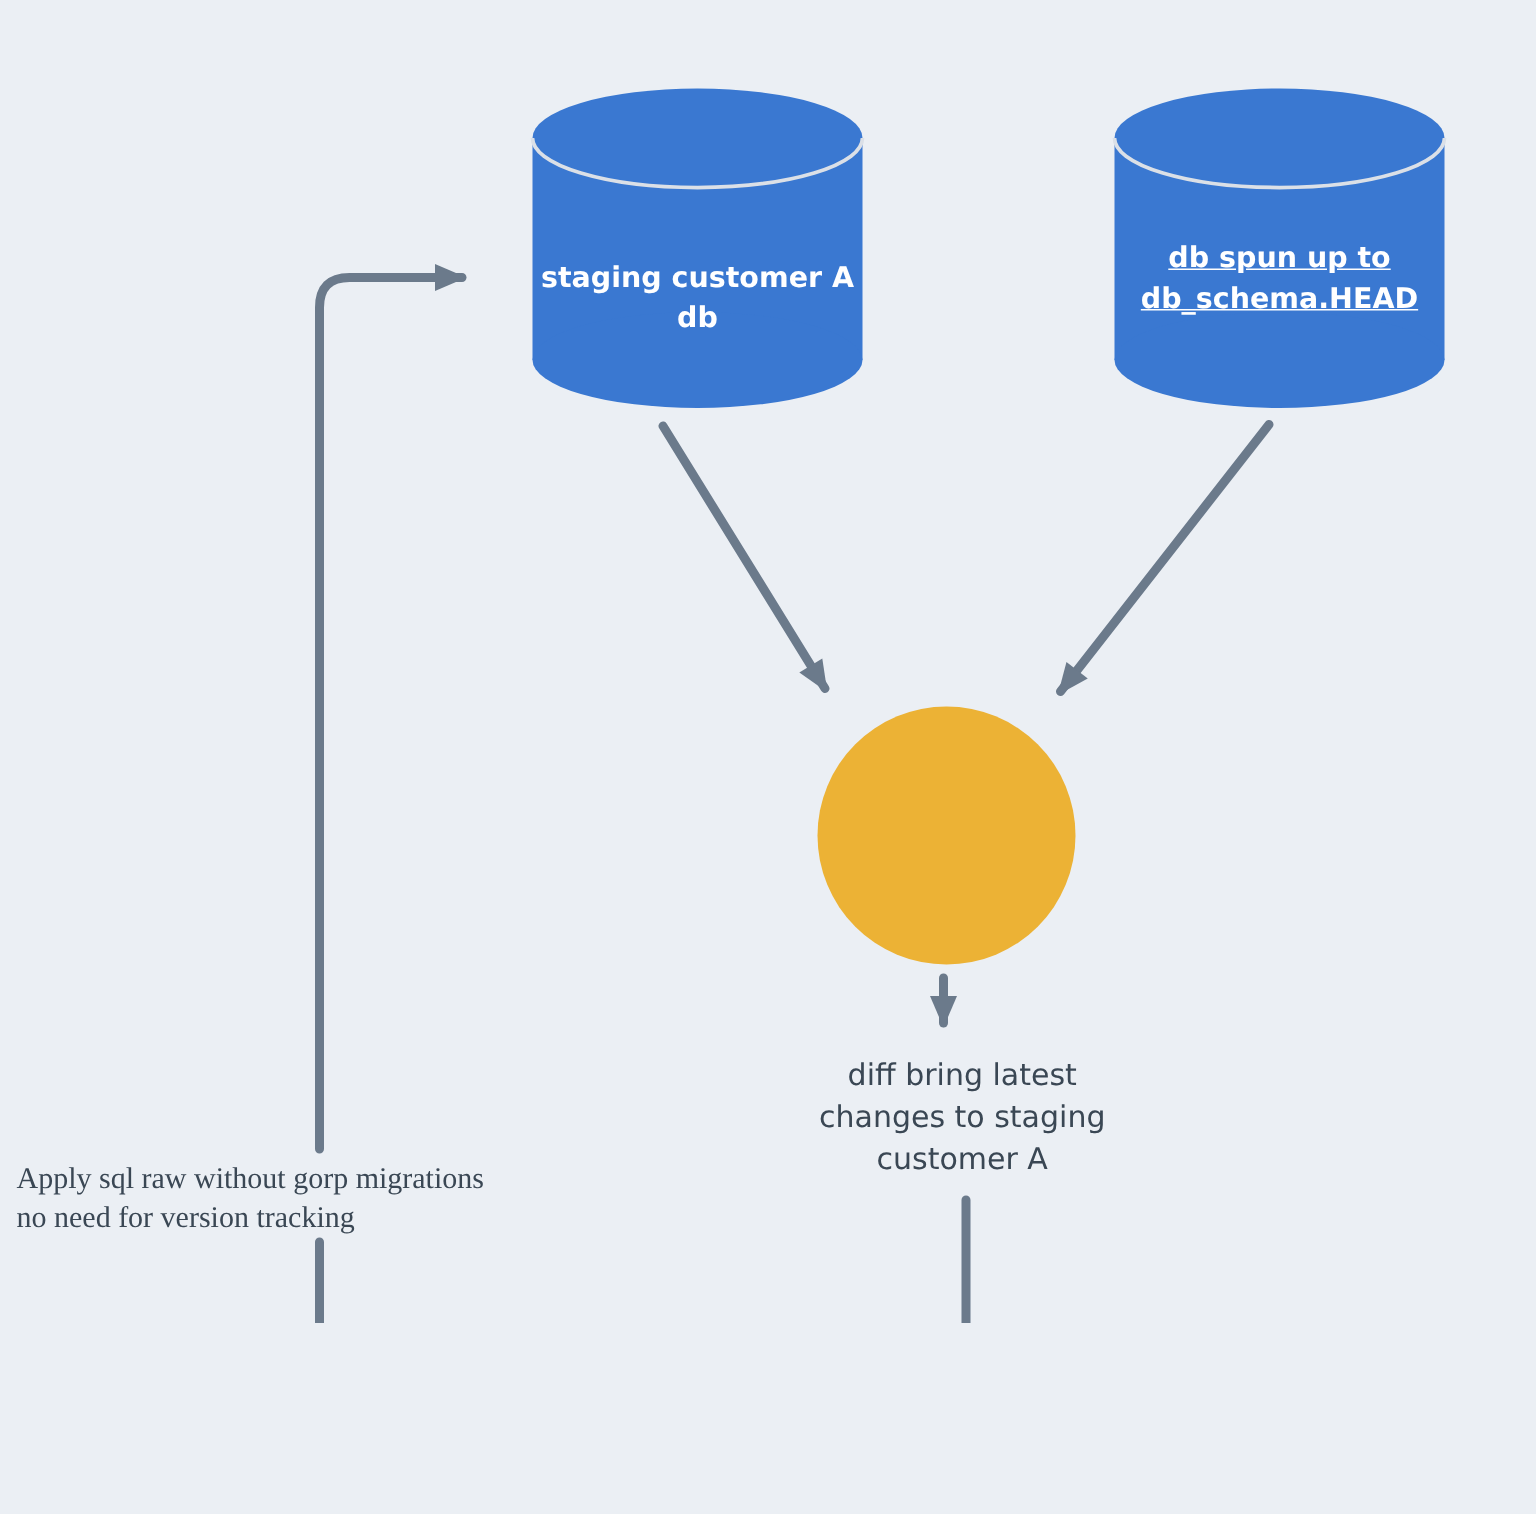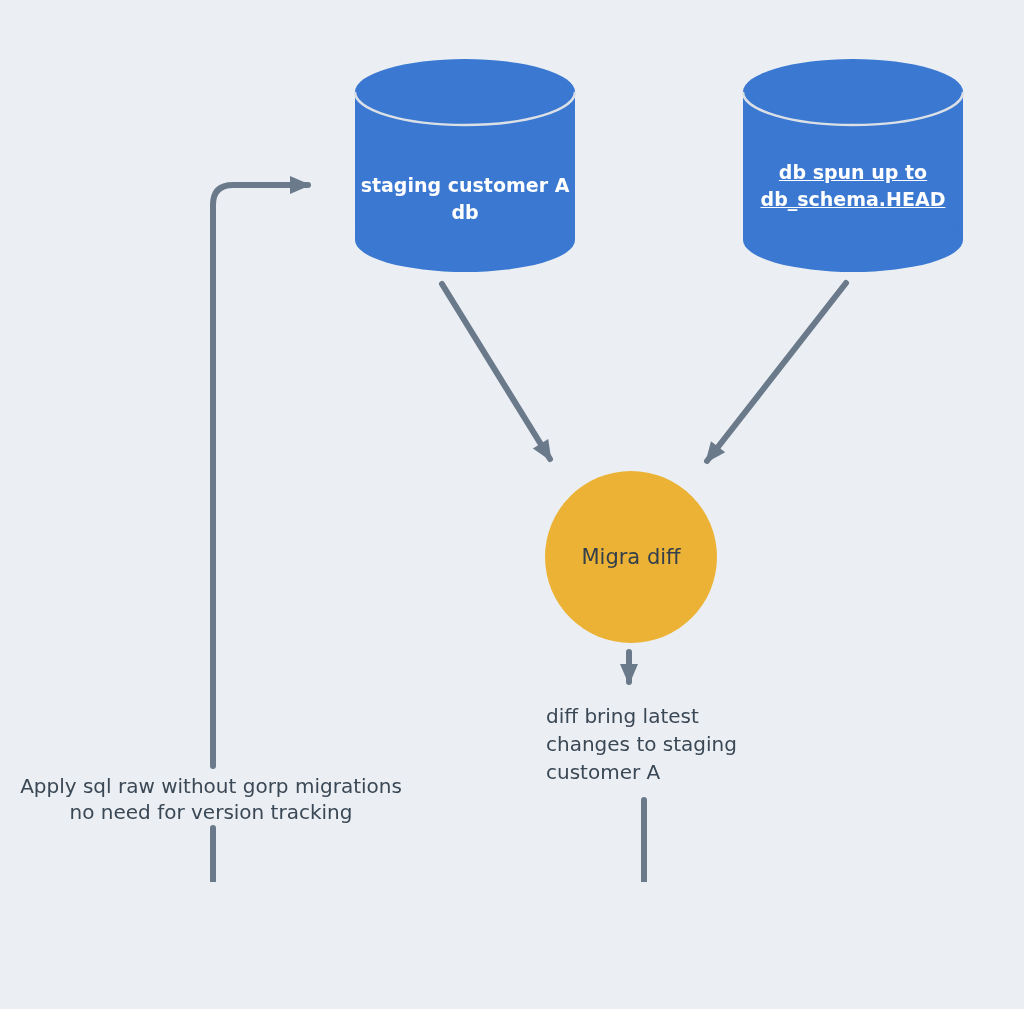--- a/index.html
+++ b/index.html
@@ -39,26 +39,27 @@
     font-size: 21px;
     font-weight: 500;
     color: #333f4b;
   }
   .note {
     font-size: 20px;
     font-weight: 500;
     line-height: 28px;
   }
   .note-left {
-    text-align: left;
+    text-align: center;
   }
   .note-center {
     width: 400px;
-    text-align: center;
+    text-align: left;
     line-height: 26px;
+    font-family: Liberation Serif, serif;
   }
   .edge {
     fill: none;
     stroke: #6b7a8b;
     stroke-width: 6;
     stroke-linecap: round;
     stroke-linejoin: round;
   }
   .db-shape {
     fill: #3a78d1;
@@ -105,21 +106,20 @@
     </g>
 
     <circle cx="631" cy="557" r="86" fill="#ecb235"></circle>
   </svg>
 
   <div class="label db-label" style="left:355px; top:172px;">staging customer A db</div>
 
   <div class="label db-label" style="left:743px; top:159px;text-decoration:underline;">db spun up to
 db_schema.HEAD</div>
 
-  <div class="label circle-label" style="left:521px; top:545px;">Migra diff</div>
 
   <div class="label note note-left" style="left:546px; top:702px;">diff bring latest
 changes to staging
 customer A</div>
 
   <div class="label note note-center" style="left:11px; top:773px;">Apply sql raw without gorp migrations
 no need for version tracking</div>
 
 </div>
 

